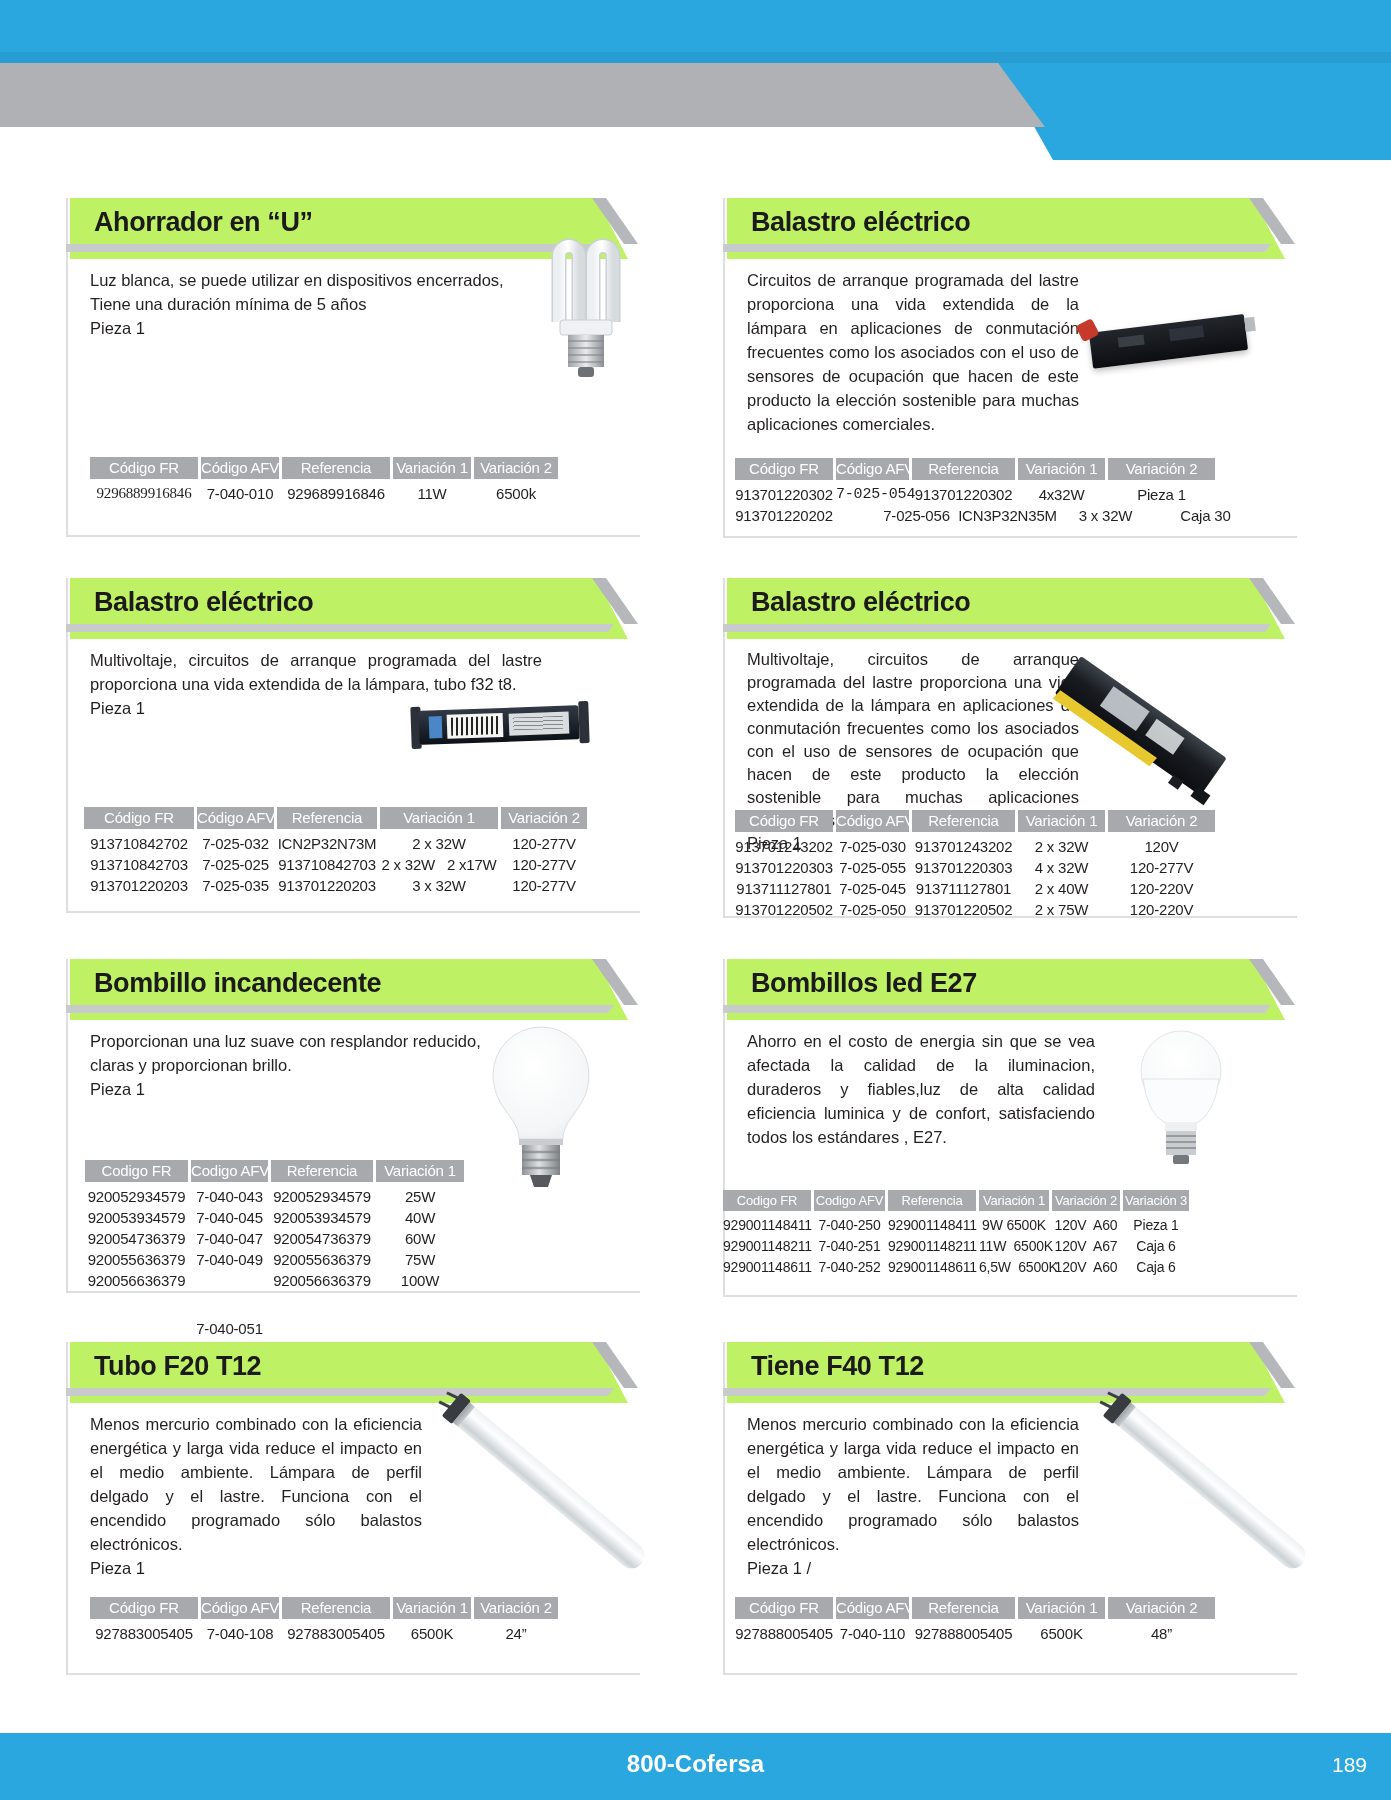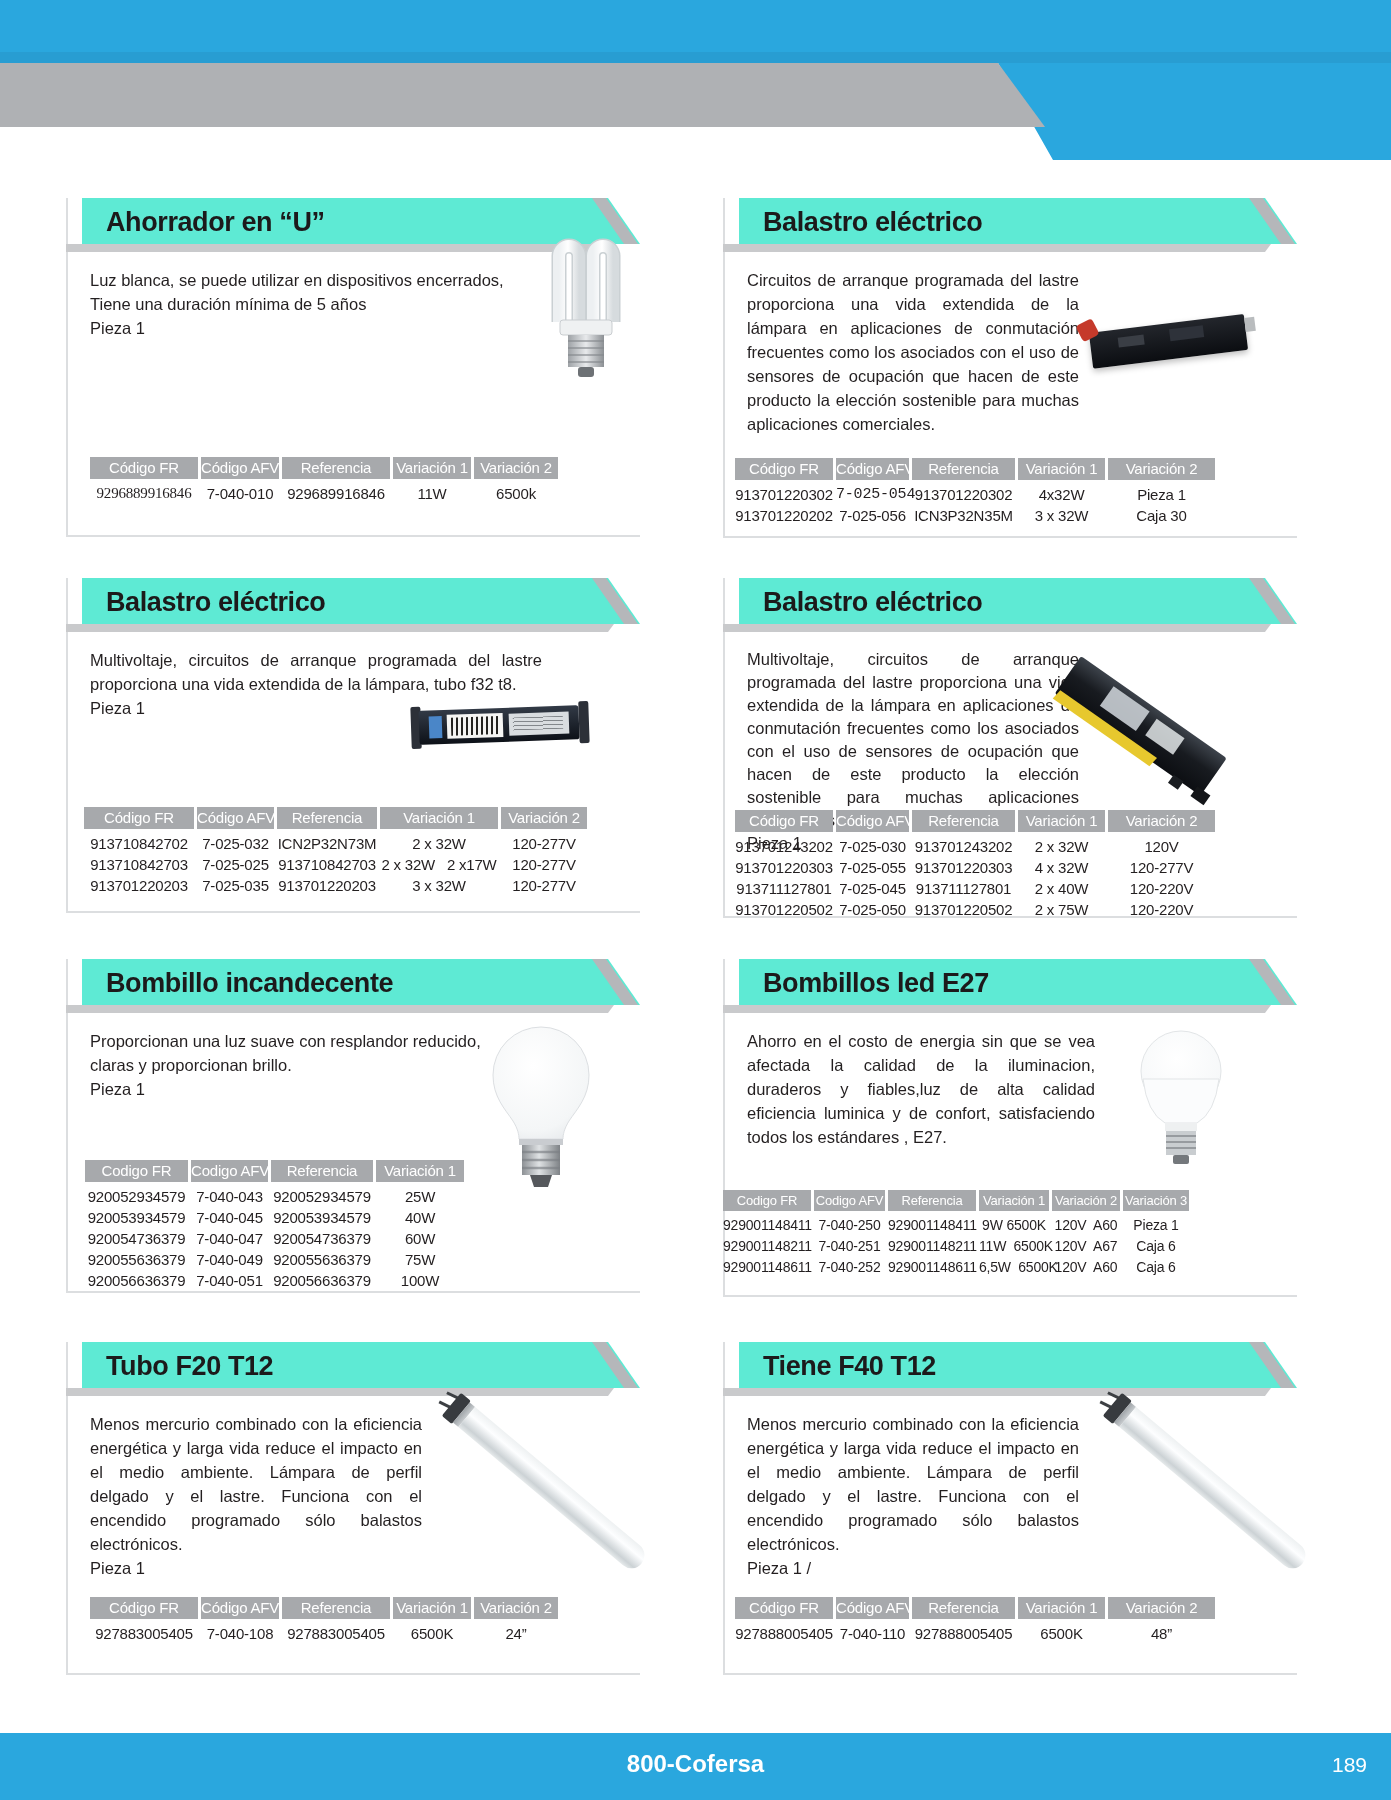--- a/index.html
+++ b/index.html
@@ -25,21 +25,21 @@
   .card::after{content:"";position:absolute;left:0;bottom:0;width:100%;height:2px;background:#dcdee0;}
   .c0{left:66px; top:198px; height:339px;}
   .c1{left:723px;top:198px; height:340px;}
   .c2{left:66px; top:578px; height:335px;}
   .c3{left:723px;top:578px; height:340px;}
   .c4{left:66px; top:959px; height:334px;}
   .c5{left:723px;top:959px; height:338px;}
   .c6{left:66px; top:1342px;height:333px;}
   .c7{left:723px;top:1342px;height:333px;}
 
-  .band{position:absolute;left:16px;top:0;width:572px;height:46px;background:#5eead4;
+  .band{position:absolute;left:4px;top:0;width:572px;height:61px;background:#bef264;
         clip-path:polygon(0 0,526px 0,558px 100%,0 100%);}
   .fold{position:absolute;left:526px;top:0;width:48px;height:46px;background:#B5B7BA;
         clip-path:polygon(0 0,14px 0,46px 100%,32px 100%);}
   .bshadow{position:absolute;left:0;top:46px;width:548px;height:8px;background:#C9CACC;
         clip-path:polygon(0 0,100% 0,calc(100% - 6px) 100%,0 100%);}
   .ctitle{margin:0;padding:11px 0 0 24px;font-size:27px;line-height:1.0;font-weight:bold;
         color:#1C1A1B;letter-spacing:-0.4px;}
 
   .desc{position:absolute;left:24px;top:70px;margin:0;font-size:16.5px;line-height:24px;
         color:#231F20;white-space:pre-line;}
@@ -193,21 +193,21 @@
         </div>
         <div class="trow">
           <div class="dcell" style="width: 98px;">913701220302</div>
           <div class="dcell" style="width: 73px; font-family: Liberation Mono, monospace;">7-025-054</div>
           <div class="dcell" style="width: 103px;">913701220302</div>
           <div class="dcell" style="width: 87px;">4x32W</div>
           <div class="dcell" style="width: 107px;">Pieza 1</div>
         </div>
         <div class="trow">
           <div class="dcell" style="width: 98px;">913701220202</div>
-          <div class="dcell" style="width: 73px;">7-025-056</div>
+          <div class="dcell" style="width: 73px; margin-left: 44px;">7-025-056</div>
           <div class="dcell" style="width: 103px;">ICN3P32N35M</div>
           <div class="dcell" style="width: 87px;">3 x 32W</div>
           <div class="dcell" style="width: 107px;">Caja 30</div>
         </div>
       </div>
   </section>
 
   <section class="card c2">
     <div class="band">
       <h2 class="ctitle">Balastro eléctrico</h2>
@@ -369,21 +369,21 @@
           <div class="dcell" style="width: 88px;">60W</div>
         </div>
         <div class="trow">
           <div class="dcell" style="width: 103px;">920055636379</div>
           <div class="dcell" style="width: 77px;">7-040-049</div>
           <div class="dcell" style="width: 102px;">920055636379</div>
           <div class="dcell" style="width: 88px;">75W</div>
         </div>
         <div class="trow">
           <div class="dcell" style="width: 103px;">920056636379</div>
-          <div class="dcell" style="width: 77px;">7-040-051</div>
+          <div class="dcell" style="width: 77px; margin-top: 48px;">7-040-051</div>
           <div class="dcell" style="width: 102px;">920056636379</div>
           <div class="dcell" style="width: 88px;">100W</div>
         </div>
       </div>
   </section>
 
   <section class="card c5">
     <div class="band">
       <h2 class="ctitle">Bombillos led E27</h2>
     </div>

